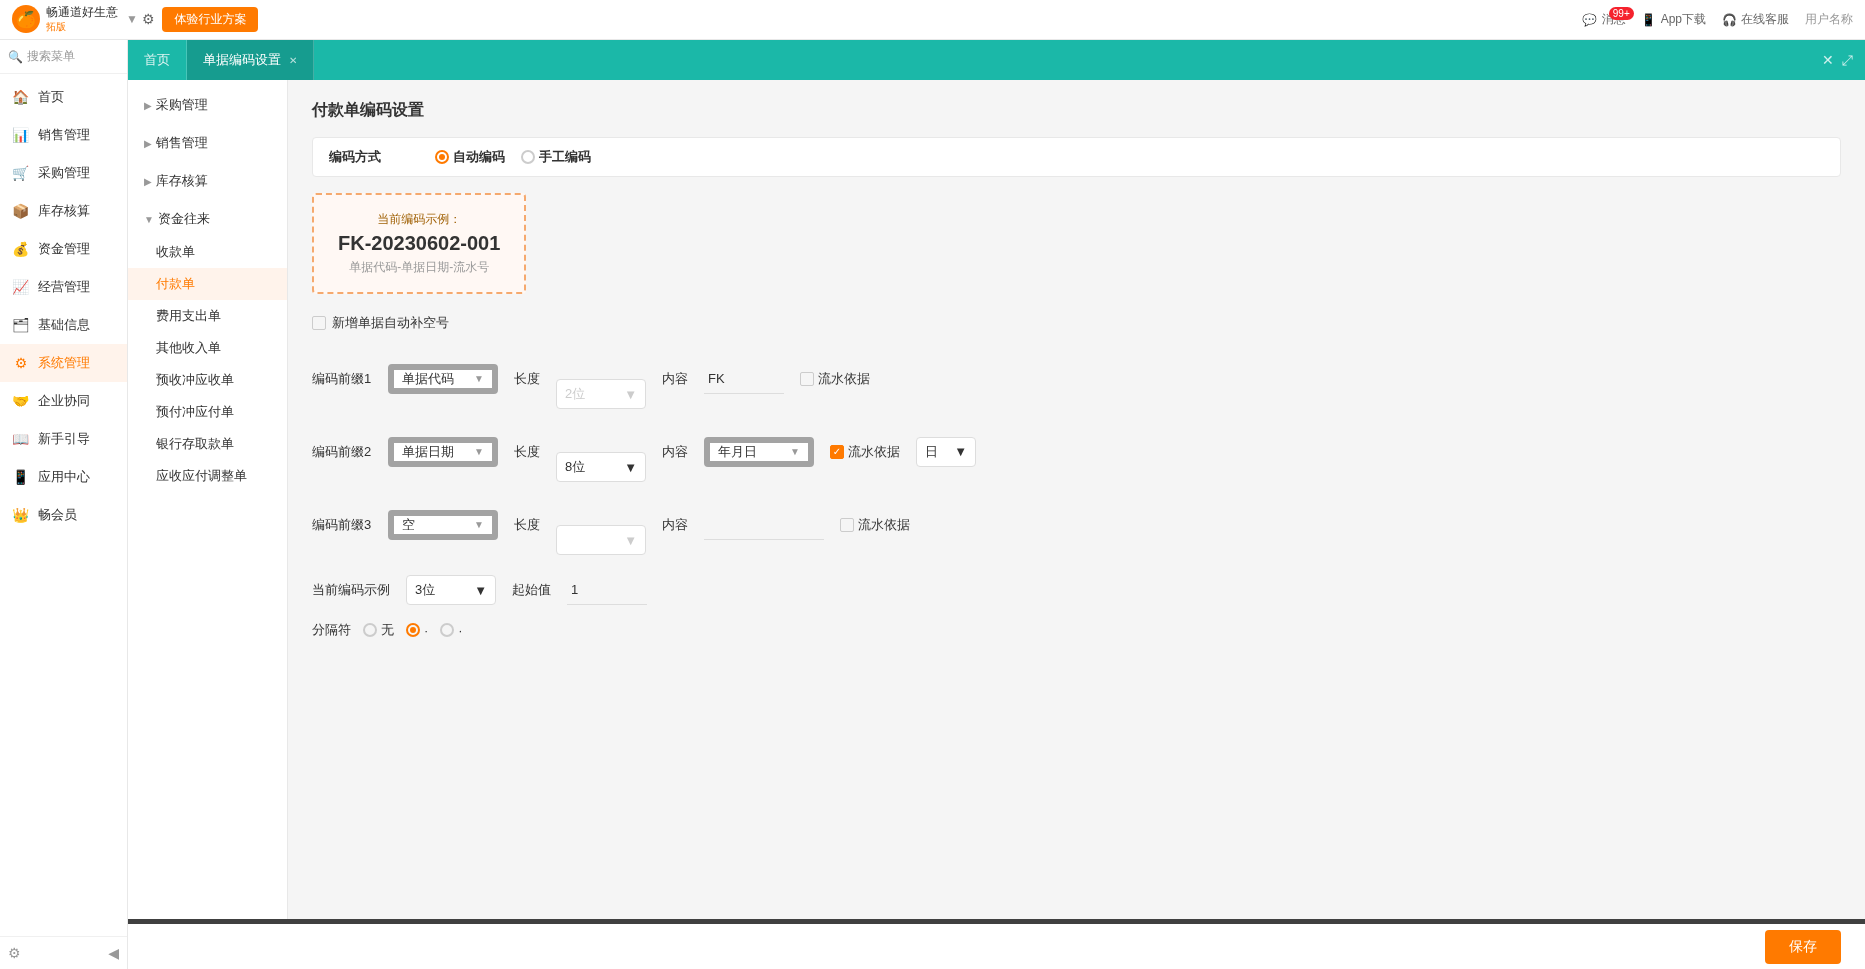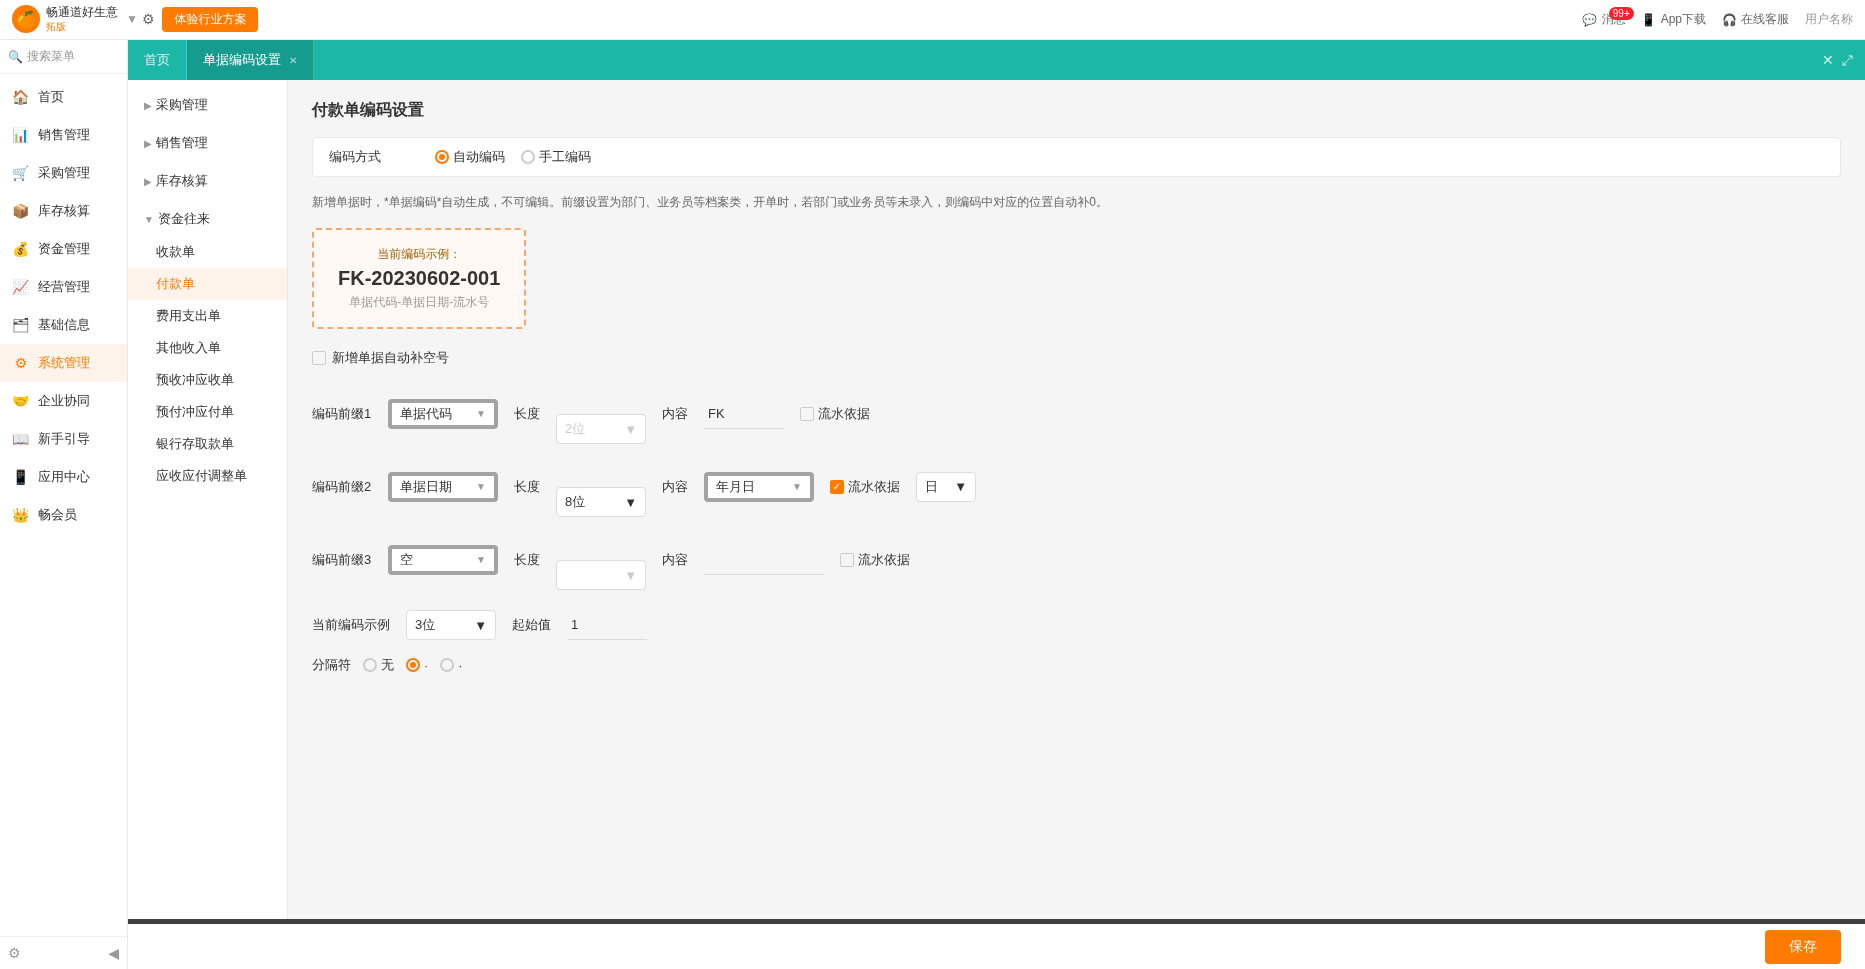--- a/index.html
+++ b/index.html
@@ -130,20 +130,21 @@
     
     .encoding-method {
       background: #fff;
       border: 1px solid #e8e8e8;
       border-radius: 4px;
       padding: 10px 16px;
       display: flex;
       align-items: center;
       gap: 20px;
       margin-bottom: 16px;
+      font-weight: bold;
     }
     .encoding-label { color: #333; font-size: 13px; }
     .radio-group { display: flex; align-items: center; gap: 16px; padding-left: 34px; }
     .radio-item { display: flex; align-items: center; gap: 4px; cursor: pointer; font-size: 13px; color: #333; }
     .radio-dot {
       width: 14px; height: 14px; border-radius: 50%;
       border: 2px solid #ccc;
       display: flex; align-items: center; justify-content: center;
     }
     .radio-dot.selected { border-color: #ff7a00; }
@@ -174,21 +175,21 @@
       display: flex; align-items: center; justify-content: center;
       cursor: pointer;
     }
 
     
     .form-rows { display: flex; flex-direction: column; gap: 12px; margin-bottom: 20px; }
     .form-row { display: flex; align-items: center; gap: 16px; }
     .form-row-label { width: 60px; font-size: 13px; color: #333; white-space: nowrap; }
     .form-select {
       width: 110px; height: 30px;
-      border: 4px solid #a3a3a3;
+      border: 6px solid #a3a3a3;
       border-radius: 4px;
       background: #fff;
       padding: 0 8px;
       font-size: 13px;
       color: #333;
       display: flex; align-items: center; justify-content: space-between;
       cursor: pointer;
     }
     .form-select .arrow-down { color: #999; font-size: 10px; }
     .length-label { font-size: 13px; color: #333; }
@@ -459,21 +460,20 @@
             <span>自动编码</span>
           </label>
           <label class="radio-item">
             <div class="radio-dot"></div>
             <span>手工编码</span>
           </label>
         </div>
       </div>
 
       
-      <div class="info-text">新增单据时，*单据编码*自动生成，不可编辑。前缀设置为部门、业务员等档案类，开单时，若部门或业务员等未录入，则编码中对应的位置自动补0。</div>
 
       
       <div class="preview-box">
         <div style="font-size:12px;color:#a16207;margin-bottom:4px;">当前编码示例：</div>
         <div class="preview-code">FK-20230602-001</div>
         <div class="preview-desc">单据代码-单据日期-流水号</div>
       </div>
 
       
       <div class="auto-fill-row">

